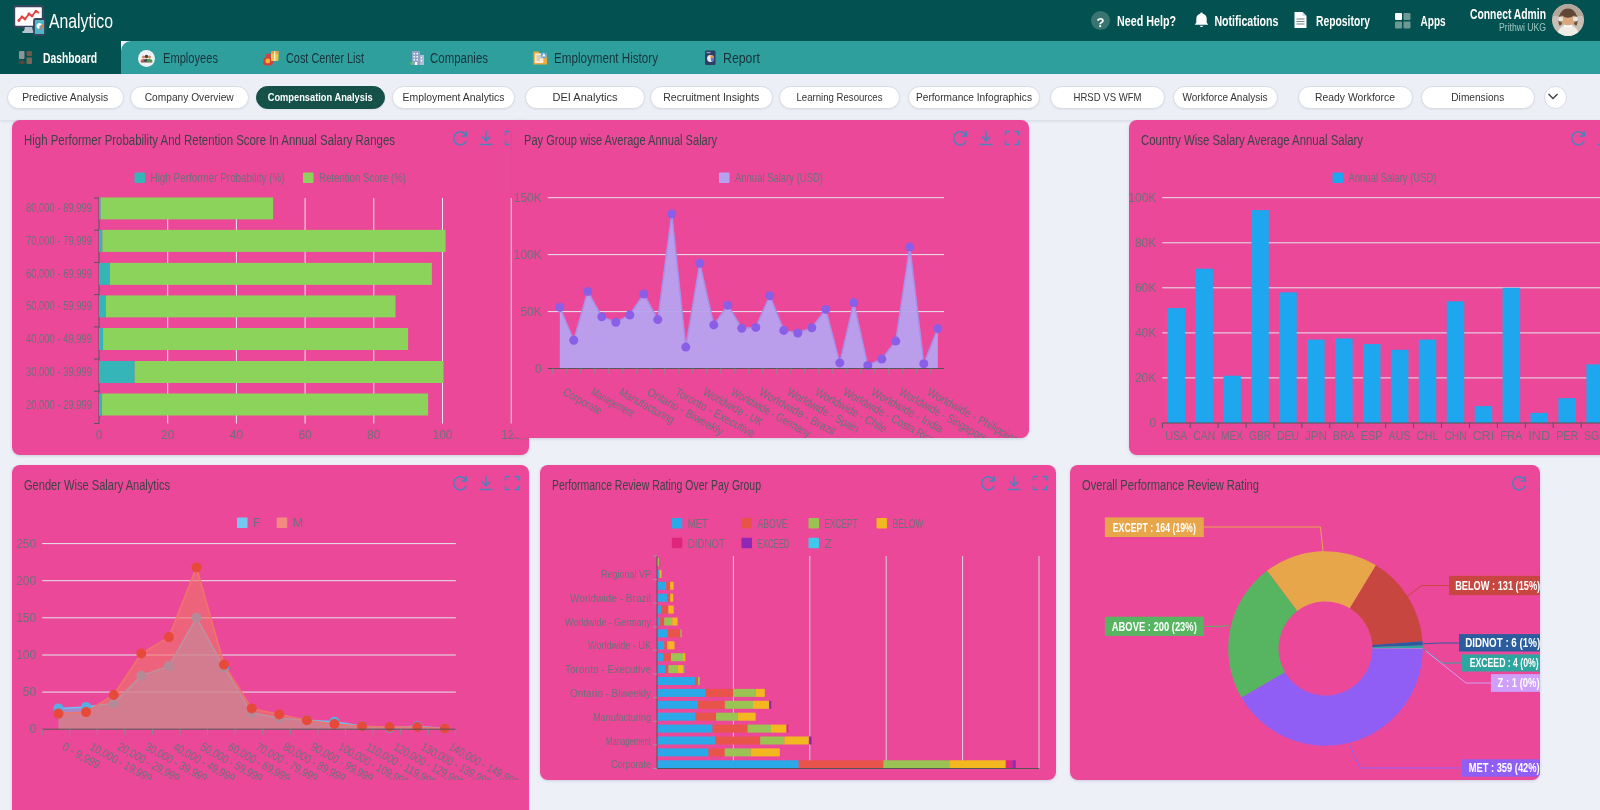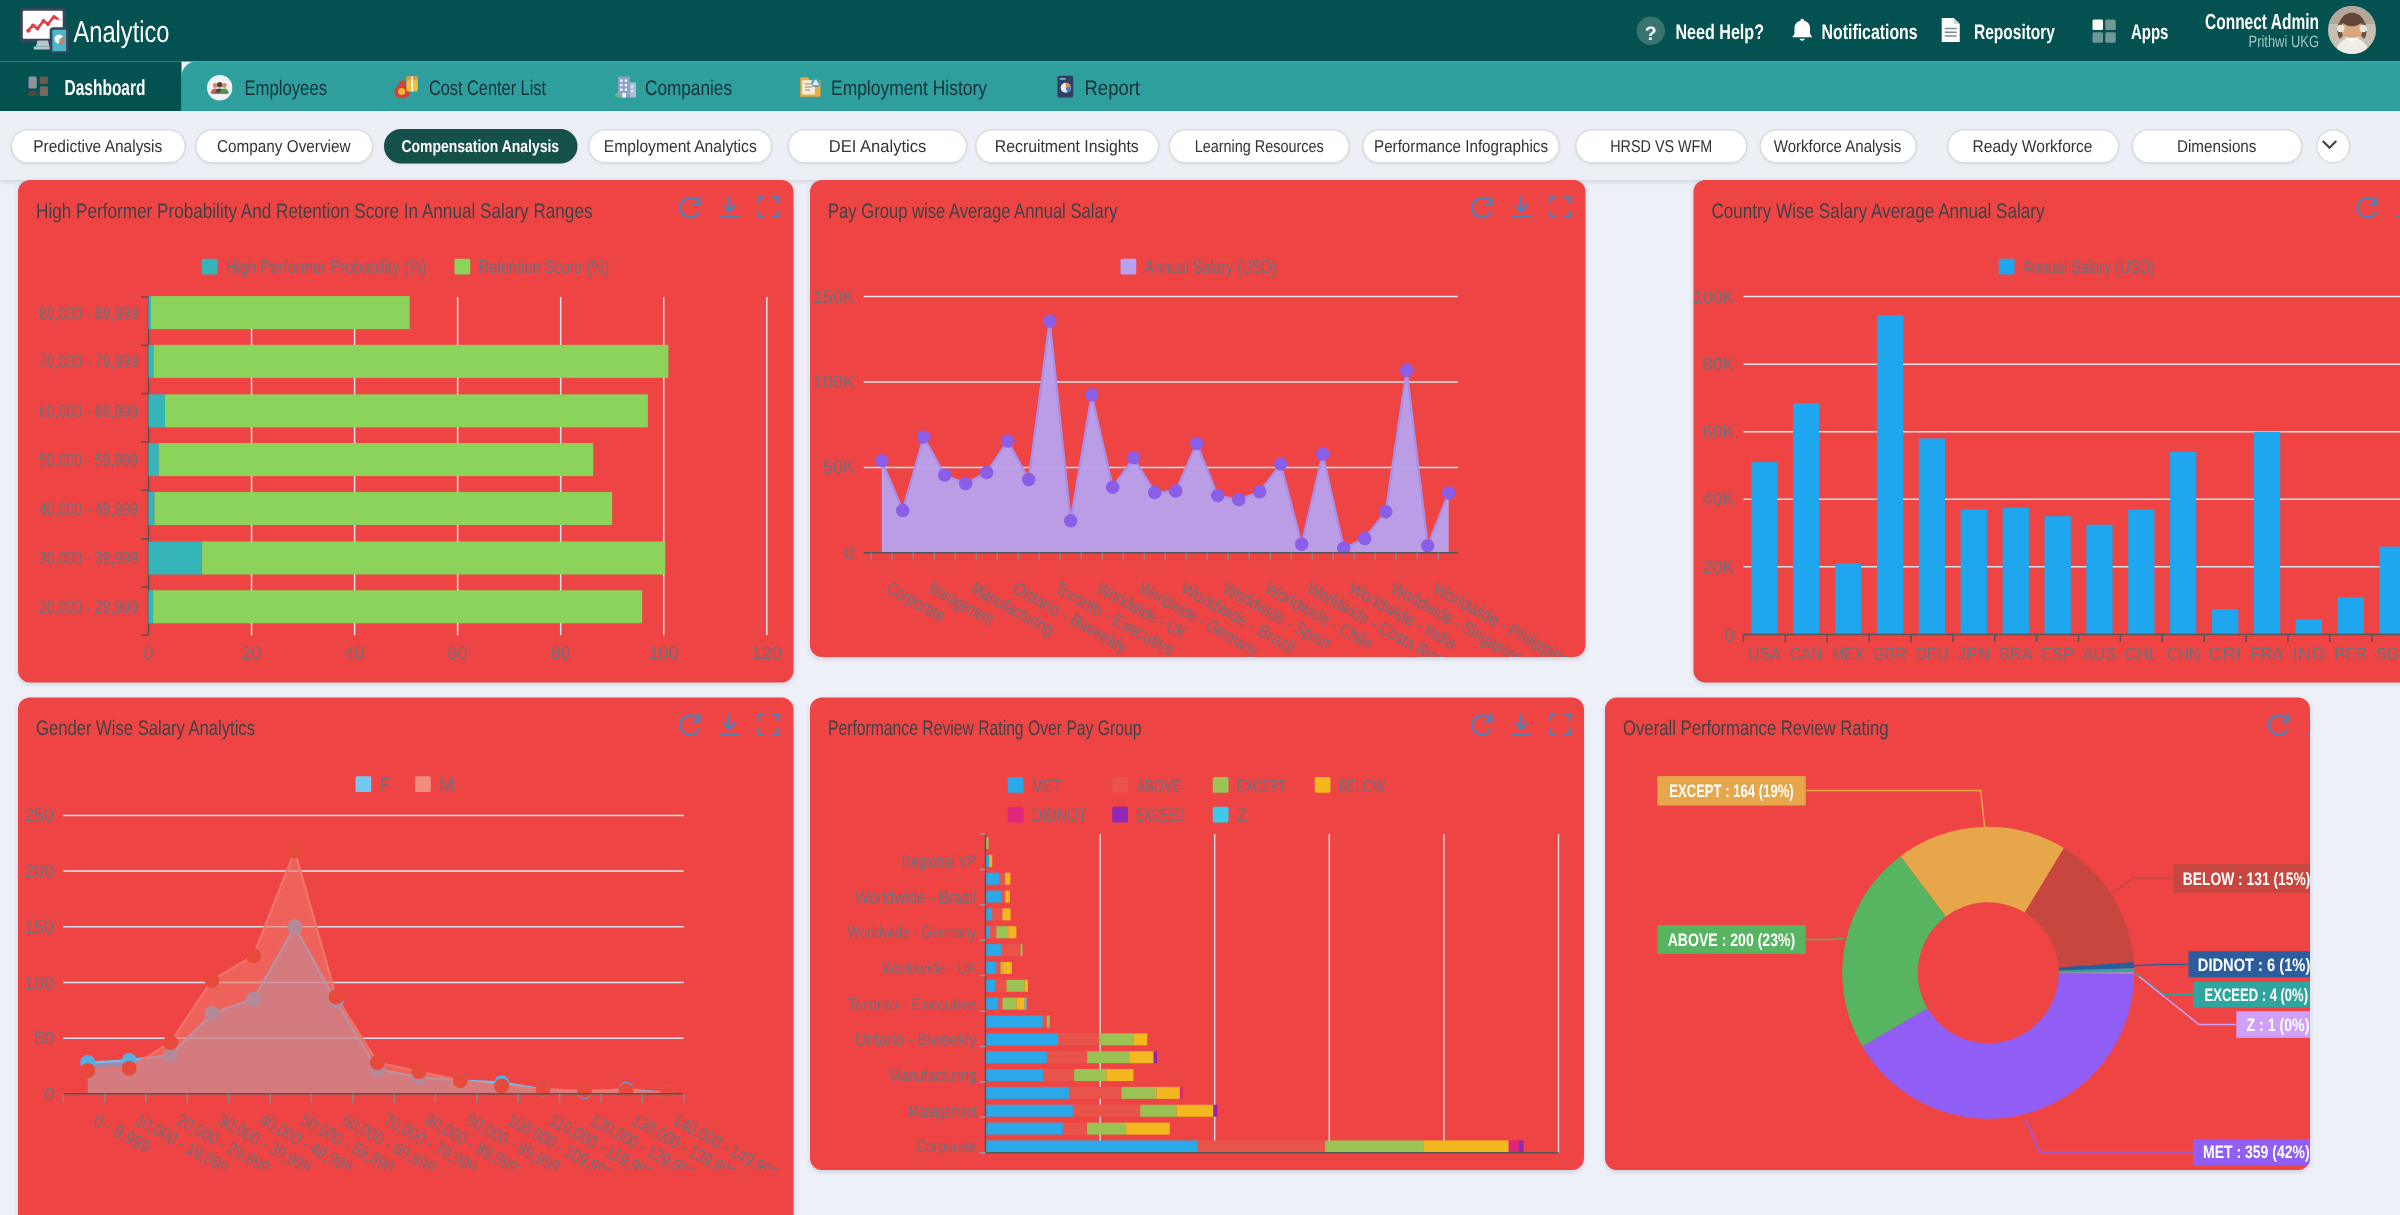--- a/index.html
+++ b/index.html
@@ -3,21 +3,21 @@
 <style>
 *{margin:0;padding:0;box-sizing:border-box}
 html,body{width:1600px;height:810px;overflow:hidden;font-family:"Liberation Sans", sans-serif;background:#eef0f8}
 .topbar{position:absolute;left:0;top:0;width:1600px;height:41px;background:#035150}
 .tabbar{position:absolute;left:121px;top:41px;width:1479px;height:33px;background:#2f9f9e;border-radius:10px 0 0 0}
 .dashtab{position:absolute;left:0;top:41px;width:121px;height:33px;background:#035150}
 .chipbar{position:absolute;left:0;top:74px;width:1600px;height:46px;background:#edeff7;box-shadow:0 1px 3px rgba(60,60,90,0.15)}
 .chip{position:absolute;top:85.5px;height:23px;background:#fff;border:1px solid #d9dbe4;border-radius:12px;box-shadow:0 1px 2px rgba(0,0,0,0.05)}
 .chip.active{background:#155049;border-color:#155049}
 .chev{position:absolute;top:85.5px;left:1544px;width:23px;height:23px;background:#fff;border:1px solid #d9dbe4;border-radius:50%}
-.card{position:absolute;background:#ef4444;border-radius:8px;box-shadow:0 1px 3px rgba(100,110,140,0.25);overflow:hidden}
+.card{position:absolute;background:#ec4899;border-radius:8px;box-shadow:0 1px 3px rgba(100,110,140,0.25);overflow:hidden}
 .qcirc{position:absolute;left:1091px;top:11px;width:19px;height:19px;border-radius:50%;background:#3a7470}
 </style></head>
 <body>
 <div class="topbar"></div>
 <div class="tabbar"></div>
 <div class="dashtab"></div>
 <div class="chipbar"></div>
 <div class="chip" style="left:7px;width:116.5px"></div>
 <div class="chip" style="left:130px;width:118.5px"></div>
 <div class="chip active" style="left:255.5px;width:129.5px"></div>
@@ -203,21 +203,21 @@
         <line x1="467.5" y1="24.5" x2="480.5" y2="24.5"></line>
       </g>
       <g stroke="#4a82bb" fill="none" stroke-width="1.5">
         <path d="M 493.5 15.5 L 493.5 11.5 L 497.5 11.5"></path>
         <path d="M 506.5 15.5 L 506.5 11.5 L 502.5 11.5"></path>
         <path d="M 493.5 20.5 L 493.5 24.5 L 497.5 24.5"></path>
         <path d="M 506.5 20.5 L 506.5 24.5 L 502.5 24.5"></path>
       </g>
     </svg>
   </div>
-<div class="card" style="left:540px;top:120px;width:517px;height:318px">
+<div class="card" style="left:512px;top:120px;width:517px;height:318px">
     <svg width="517" height="335" viewBox="0 0 517 335" style="position:absolute;left:0px;top:0px">
       <text x="12.0" y="25.0" font-size="14" fill="#3f4347" text-anchor="start" textLength="193" lengthAdjust="spacingAndGlyphs" font-family="&quot;Liberation Sans&quot;, sans-serif">Pay Group wise Average Annual Salary</text>
       <rect x="207.0" y="52.5" width="10.5" height="10.5" rx="1" fill="#b7a2ef"></rect>
       <text x="223.0" y="62.2" font-size="12.5" fill="#6E7079" text-anchor="start" textLength="88" lengthAdjust="spacingAndGlyphs" font-family="&quot;Liberation Sans&quot;, sans-serif">Annual Salary (USD)</text>
       <text x="29.8" y="252.5" font-size="12" fill="#6E7079" text-anchor="end" font-family="&quot;Liberation Sans&quot;, sans-serif">0</text>
       <line x1="35.8" y1="191.6" x2="432.0" y2="191.6" stroke="#e3e6ec" stroke-width="1"></line>
       <text x="29.8" y="195.6" font-size="12" fill="#6E7079" text-anchor="end" font-family="&quot;Liberation Sans&quot;, sans-serif">50K</text>
       <line x1="35.8" y1="134.6" x2="432.0" y2="134.6" stroke="#e3e6ec" stroke-width="1"></line>
       <text x="29.8" y="138.6" font-size="12" fill="#6E7079" text-anchor="end" font-family="&quot;Liberation Sans&quot;, sans-serif">100K</text>
       <line x1="35.8" y1="77.7" x2="432.0" y2="77.7" stroke="#e3e6ec" stroke-width="1"></line>

